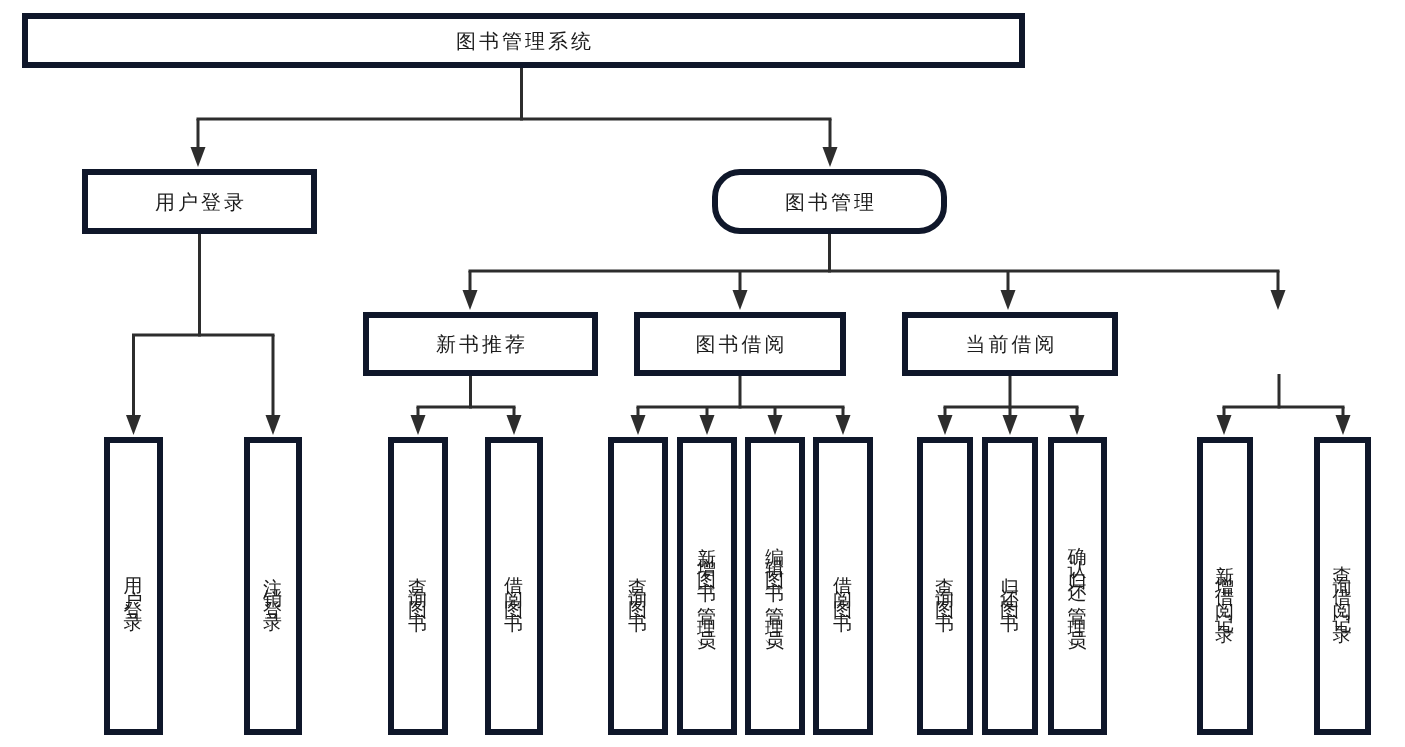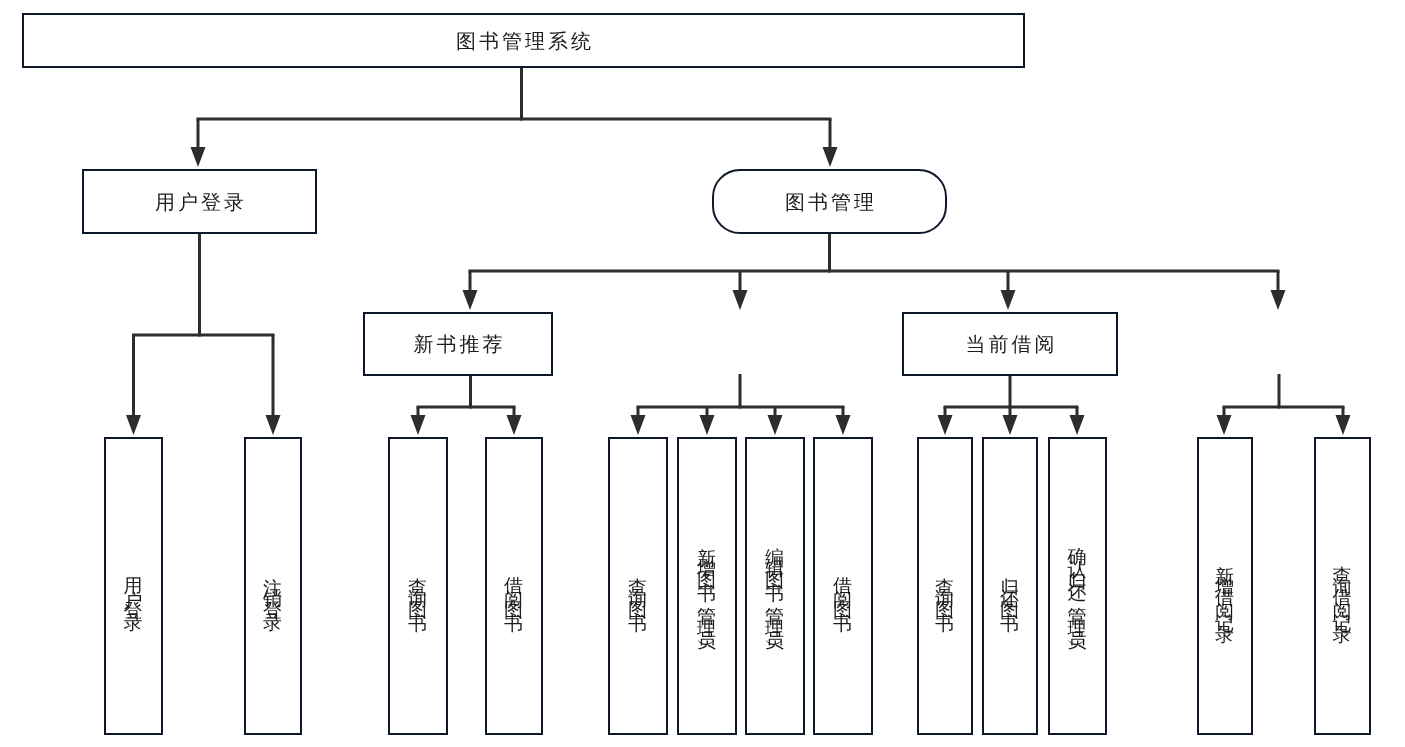--- a/index.html
+++ b/index.html
@@ -20,21 +20,21 @@
     position: absolute;
     left: 0;
     top: 0;
     width: 1405px;
     height: 747px;
     pointer-events: none;
   }
   .node {
     position: absolute;
     box-sizing: border-box;
-    border: 2px solid #0f172a;
+    border: 6px solid #0f172a;
     background: #ffffff;
     display: flex;
     align-items: center;
     justify-content: center;
   }
   .hlabel {
     font-size: 20px;
     letter-spacing: 3px;
     line-height: 1;
     white-space: nowrap;
@@ -135,22 +135,25 @@
     <span class="hlabel">图书管理系统</span>
   </div>
 
   <div class="node" style="left:82px; top:169px; width:235px; height:65px;">
     <span class="hlabel">用户登录</span>
   </div>
   <div class="node" style="left:712px; top:169px; width:235px; height:65px;border-radius:28px;">
     <span class="hlabel">图书管理</span>
   </div>
 
-  <div class="node" style="left:363px; top:312px; width:190px; height:64px;">
+  <div class="node" style="left:363px; top:312px; width:235px; height:64px;">
     <span class="hlabel">新书推荐</span>
+  </div>
+  <div class="node" style="left:634px; top:312px; width:212px; height:64px;">
+    <span class="hlabel">图书借阅</span>
   </div>
   <div class="node" style="left:902px; top:312px; width:216px; height:64px;">
     <span class="hlabel">当前借阅</span>
   </div>
 
   <div class="node" style="left:104px; top:437px; width:59px; height:298px;">
     <span class="vtext">用户登录</span>
   </div>
   <div class="node" style="left:244px; top:437px; width:58px; height:298px;">
     <span class="vtext">注销登录</span>

